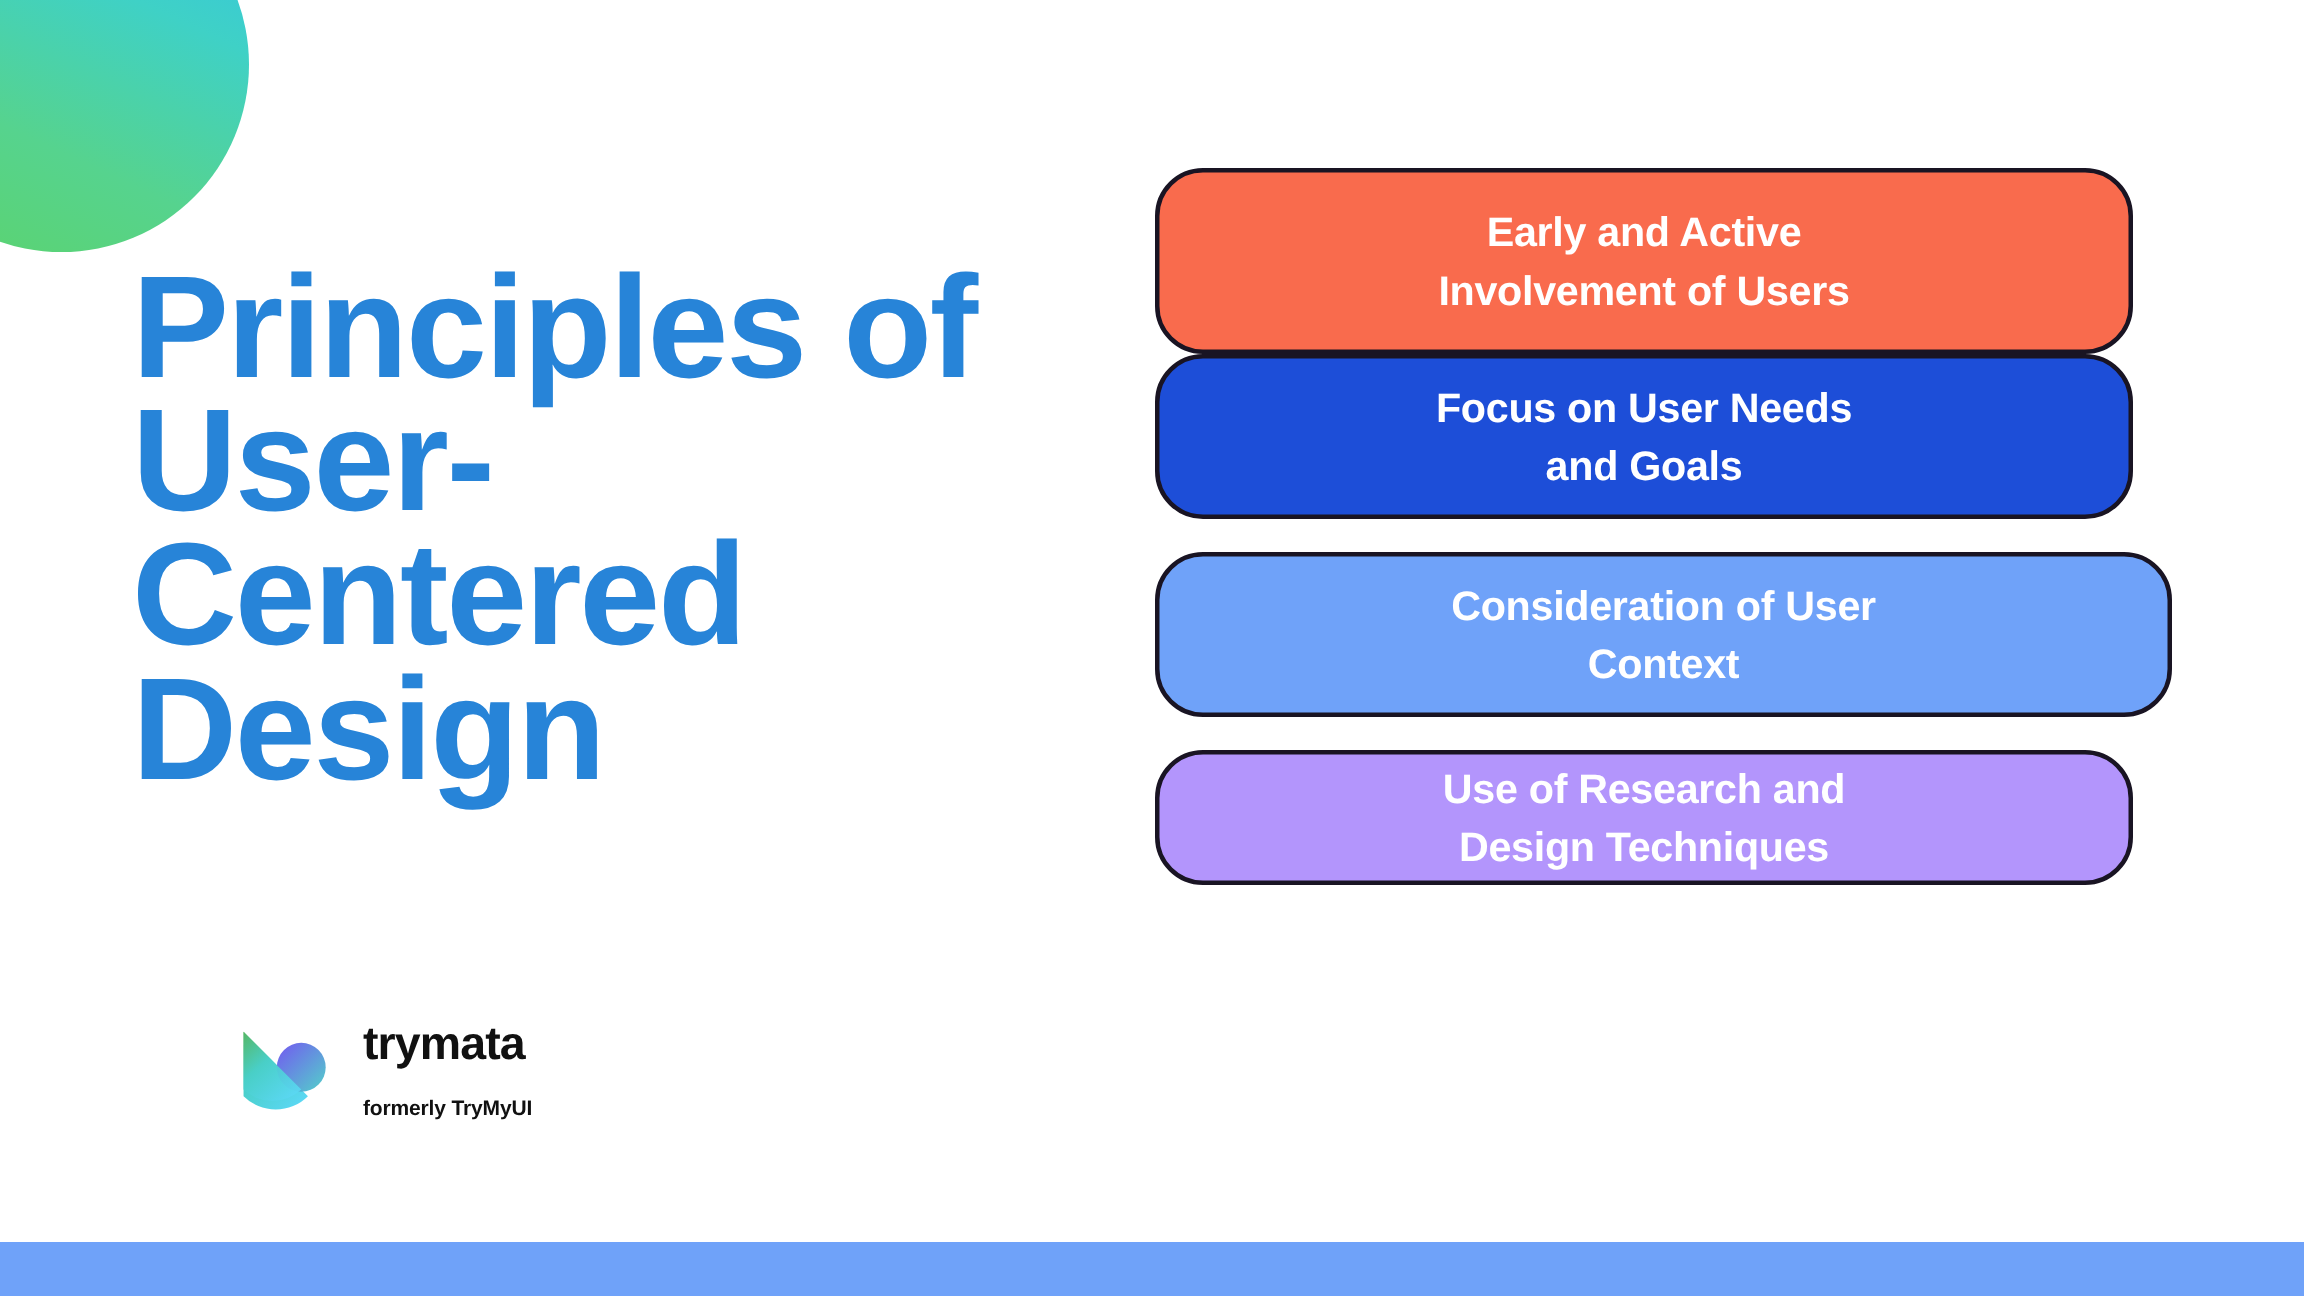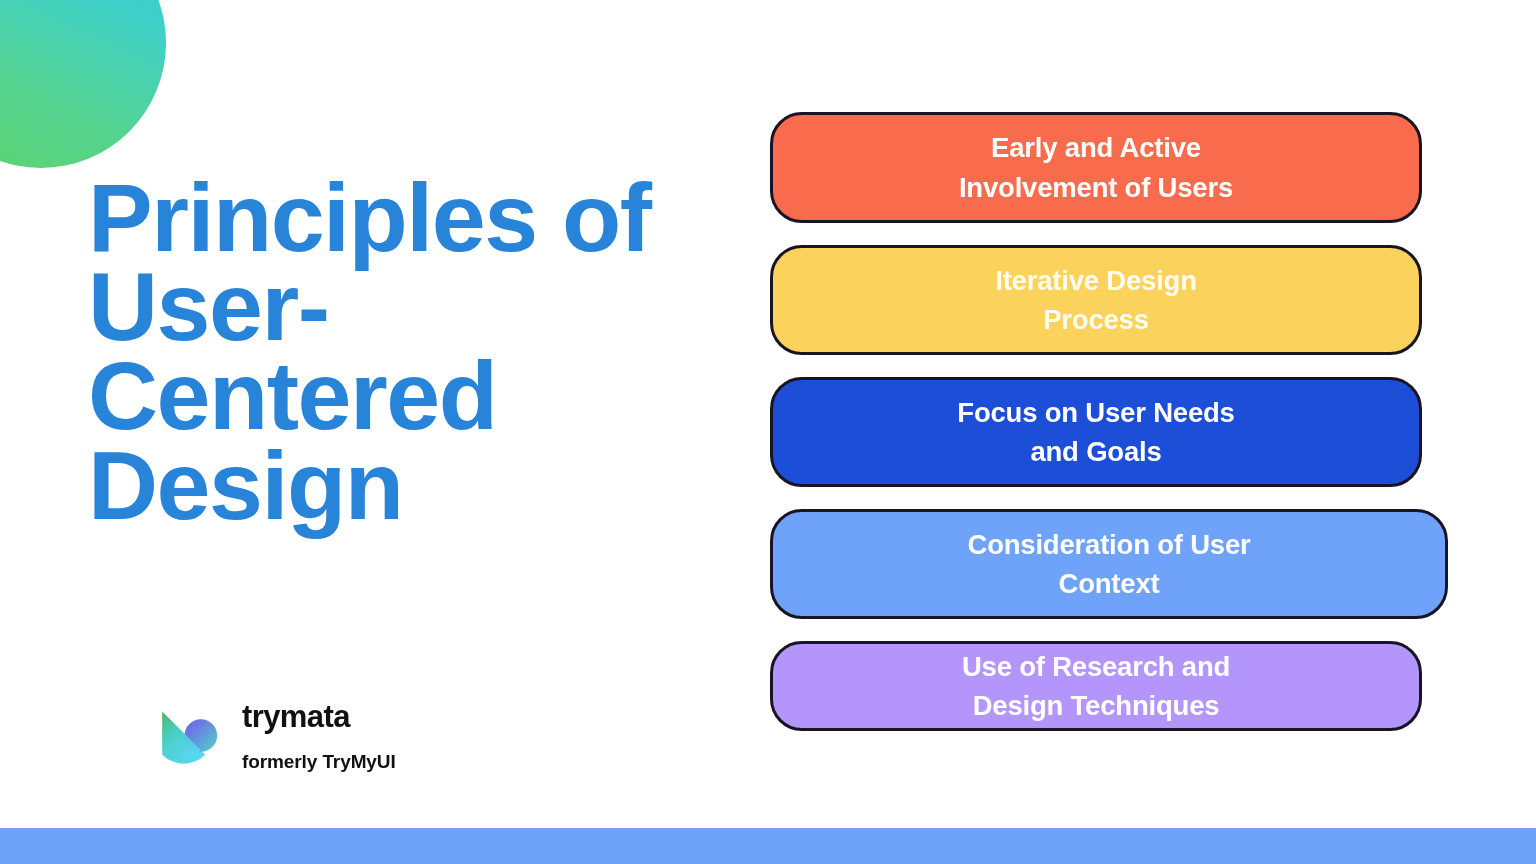--- a/index.html
+++ b/index.html
@@ -41,21 +41,21 @@
     font-weight: 700;
     letter-spacing: -1.5px;
     color: #2784d8;
     font-family: "Liberation Sans", sans-serif;
   }
 
   
   .logo-block {
     position: absolute;
     left: 152px;
-    top: 700px;
+    top: 676px;
     display: flex;
     align-items: center;
     gap: 16px;
   }
   .logo-mark {
     width: 74px;
     height: 74px;
     flex: 0 0 auto;
   }
   .logo-text {
@@ -64,21 +64,21 @@
     justify-content: center;
   }
   .logo-wordmark {
     font-size: 31px;
     font-weight: 700;
     color: #111111;
     letter-spacing: -0.6px;
     line-height: 1.05;
   }
   .logo-tagline {
-    font-size: 19px;
+    font-size: 14px;
     font-weight: 700;
     color: #111111;
     letter-spacing: -0.1px;
     margin-top: 18px;
   }
 
   
   .pill-col {
     position: absolute;
     left: 770px;
@@ -95,21 +95,21 @@
     line-height: 1.42;
     text-align: center;
     display: flex;
     align-items: center;
     justify-content: center;
     padding: 0 26px;
     letter-spacing: -0.2px;
   }
   .pill-label { display: block; white-space: pre-line; }
 
-  .pill-1 { height: 111px; width: 652px; margin-bottom: 22px; }
+  .pill-1 { height: 124px; width: 652px; }
   .pill-2 { height: 110px; width: 652px; margin-bottom: 22px; }
   .pill-3 { height: 110px; width: 652px; margin-bottom: 22px; }
   .pill-4 { height: 110px; width: 678px; margin-bottom: 22px; }
   .pill-5 { height: 90px; width: 652px; }
 
   
   .bottom-bar {
     position: absolute;
     left: 0;
     bottom: 0;
@@ -154,24 +154,20 @@
       <div class="logo-wordmark">trymata</div>
       <div class="logo-tagline">formerly TryMyUI</div>
     </div>
   </div>
 
   <div class="pill-col">
     <div class="pill pill-1" style="background: rgb(249, 107, 77); border-color: rgb(25, 20, 35); color: rgb(255, 255, 255);">
       <span class="pill-label">Early and Active
 Involvement of Users</span>
     </div>
-    <div class="pill pill-2" style="background: rgb(251, 211, 92); border-color: rgb(25, 20, 35); color: rgb(255, 253, 242);">
-      <span class="pill-label">Iterative Design
-Process</span>
-    </div>
     <div class="pill pill-3" style="background: #1d4ed8; border-color: rgb(25, 20, 35); color: rgb(255, 255, 255);">
       <span class="pill-label">Focus on User Needs
 and Goals</span>
     </div>
     <div class="pill pill-4" style="background: rgb(111, 162, 249); border-color: rgb(25, 20, 35); color: rgb(255, 255, 255);">
       <span class="pill-label">Consideration of User
 Context</span>
     </div>
     <div class="pill pill-5" style="background: rgb(179, 149, 252); border-color: rgb(25, 20, 35); color: rgb(255, 255, 255);">
       <span class="pill-label">Use of Research and

